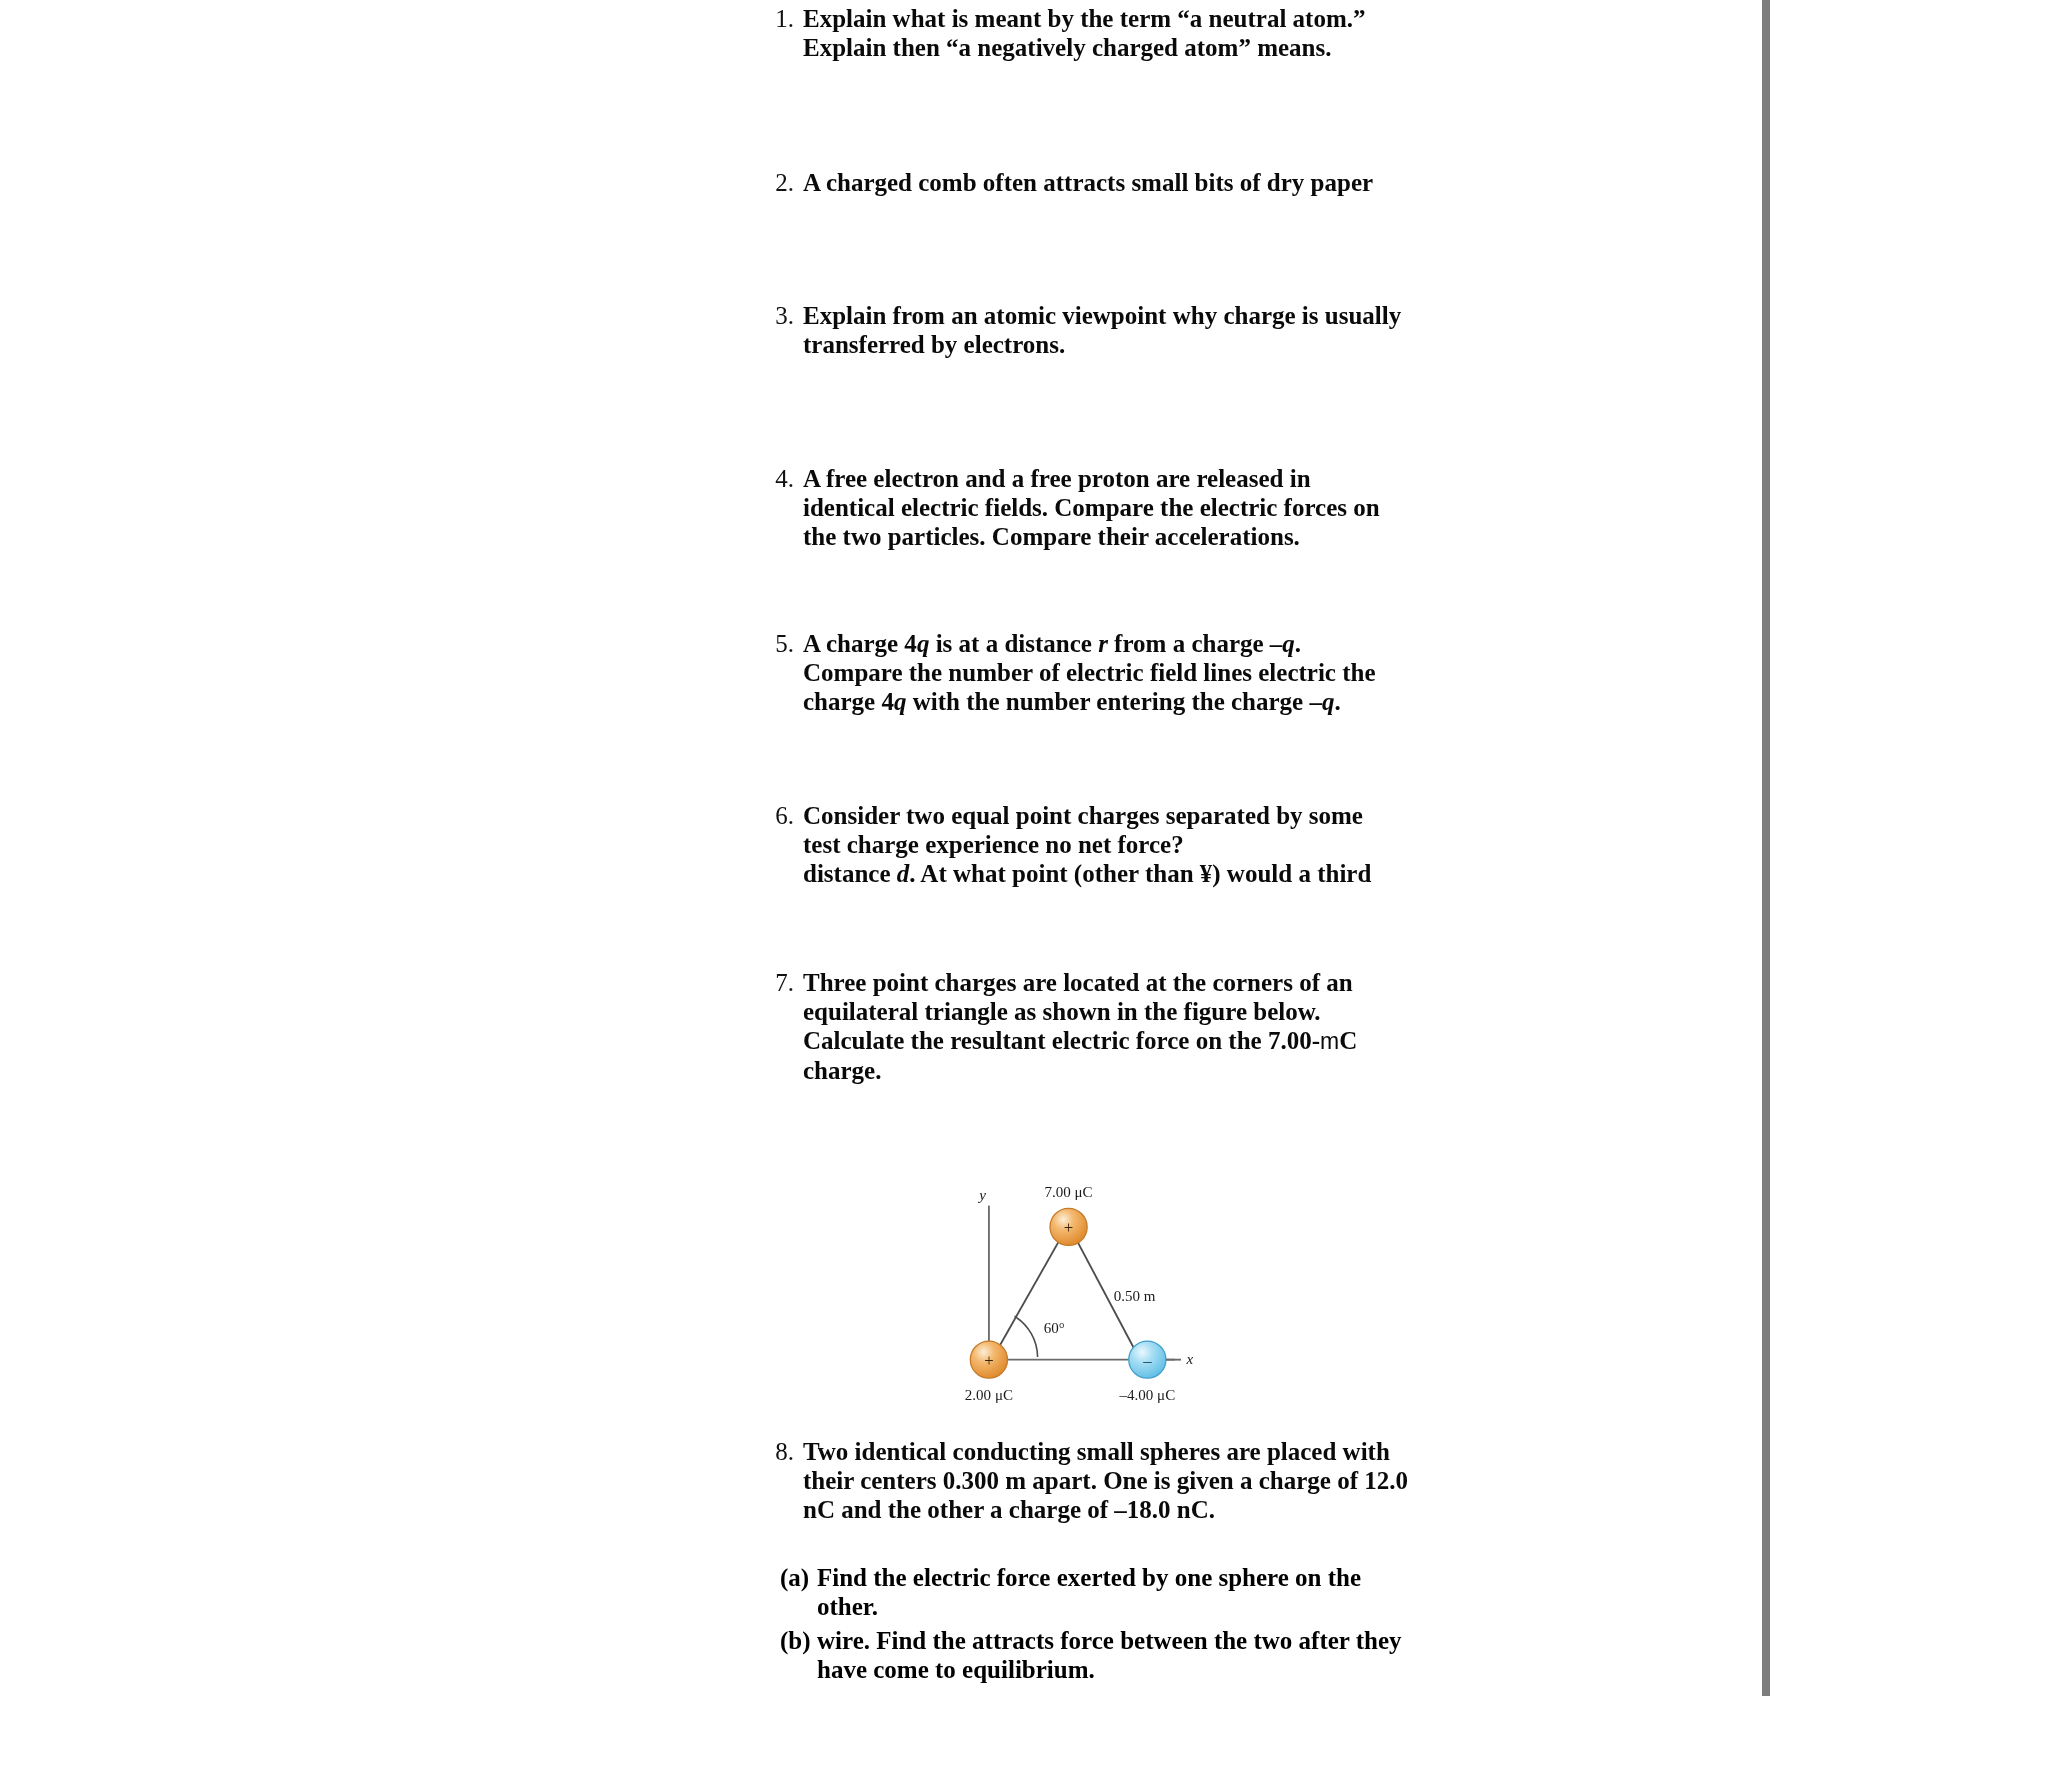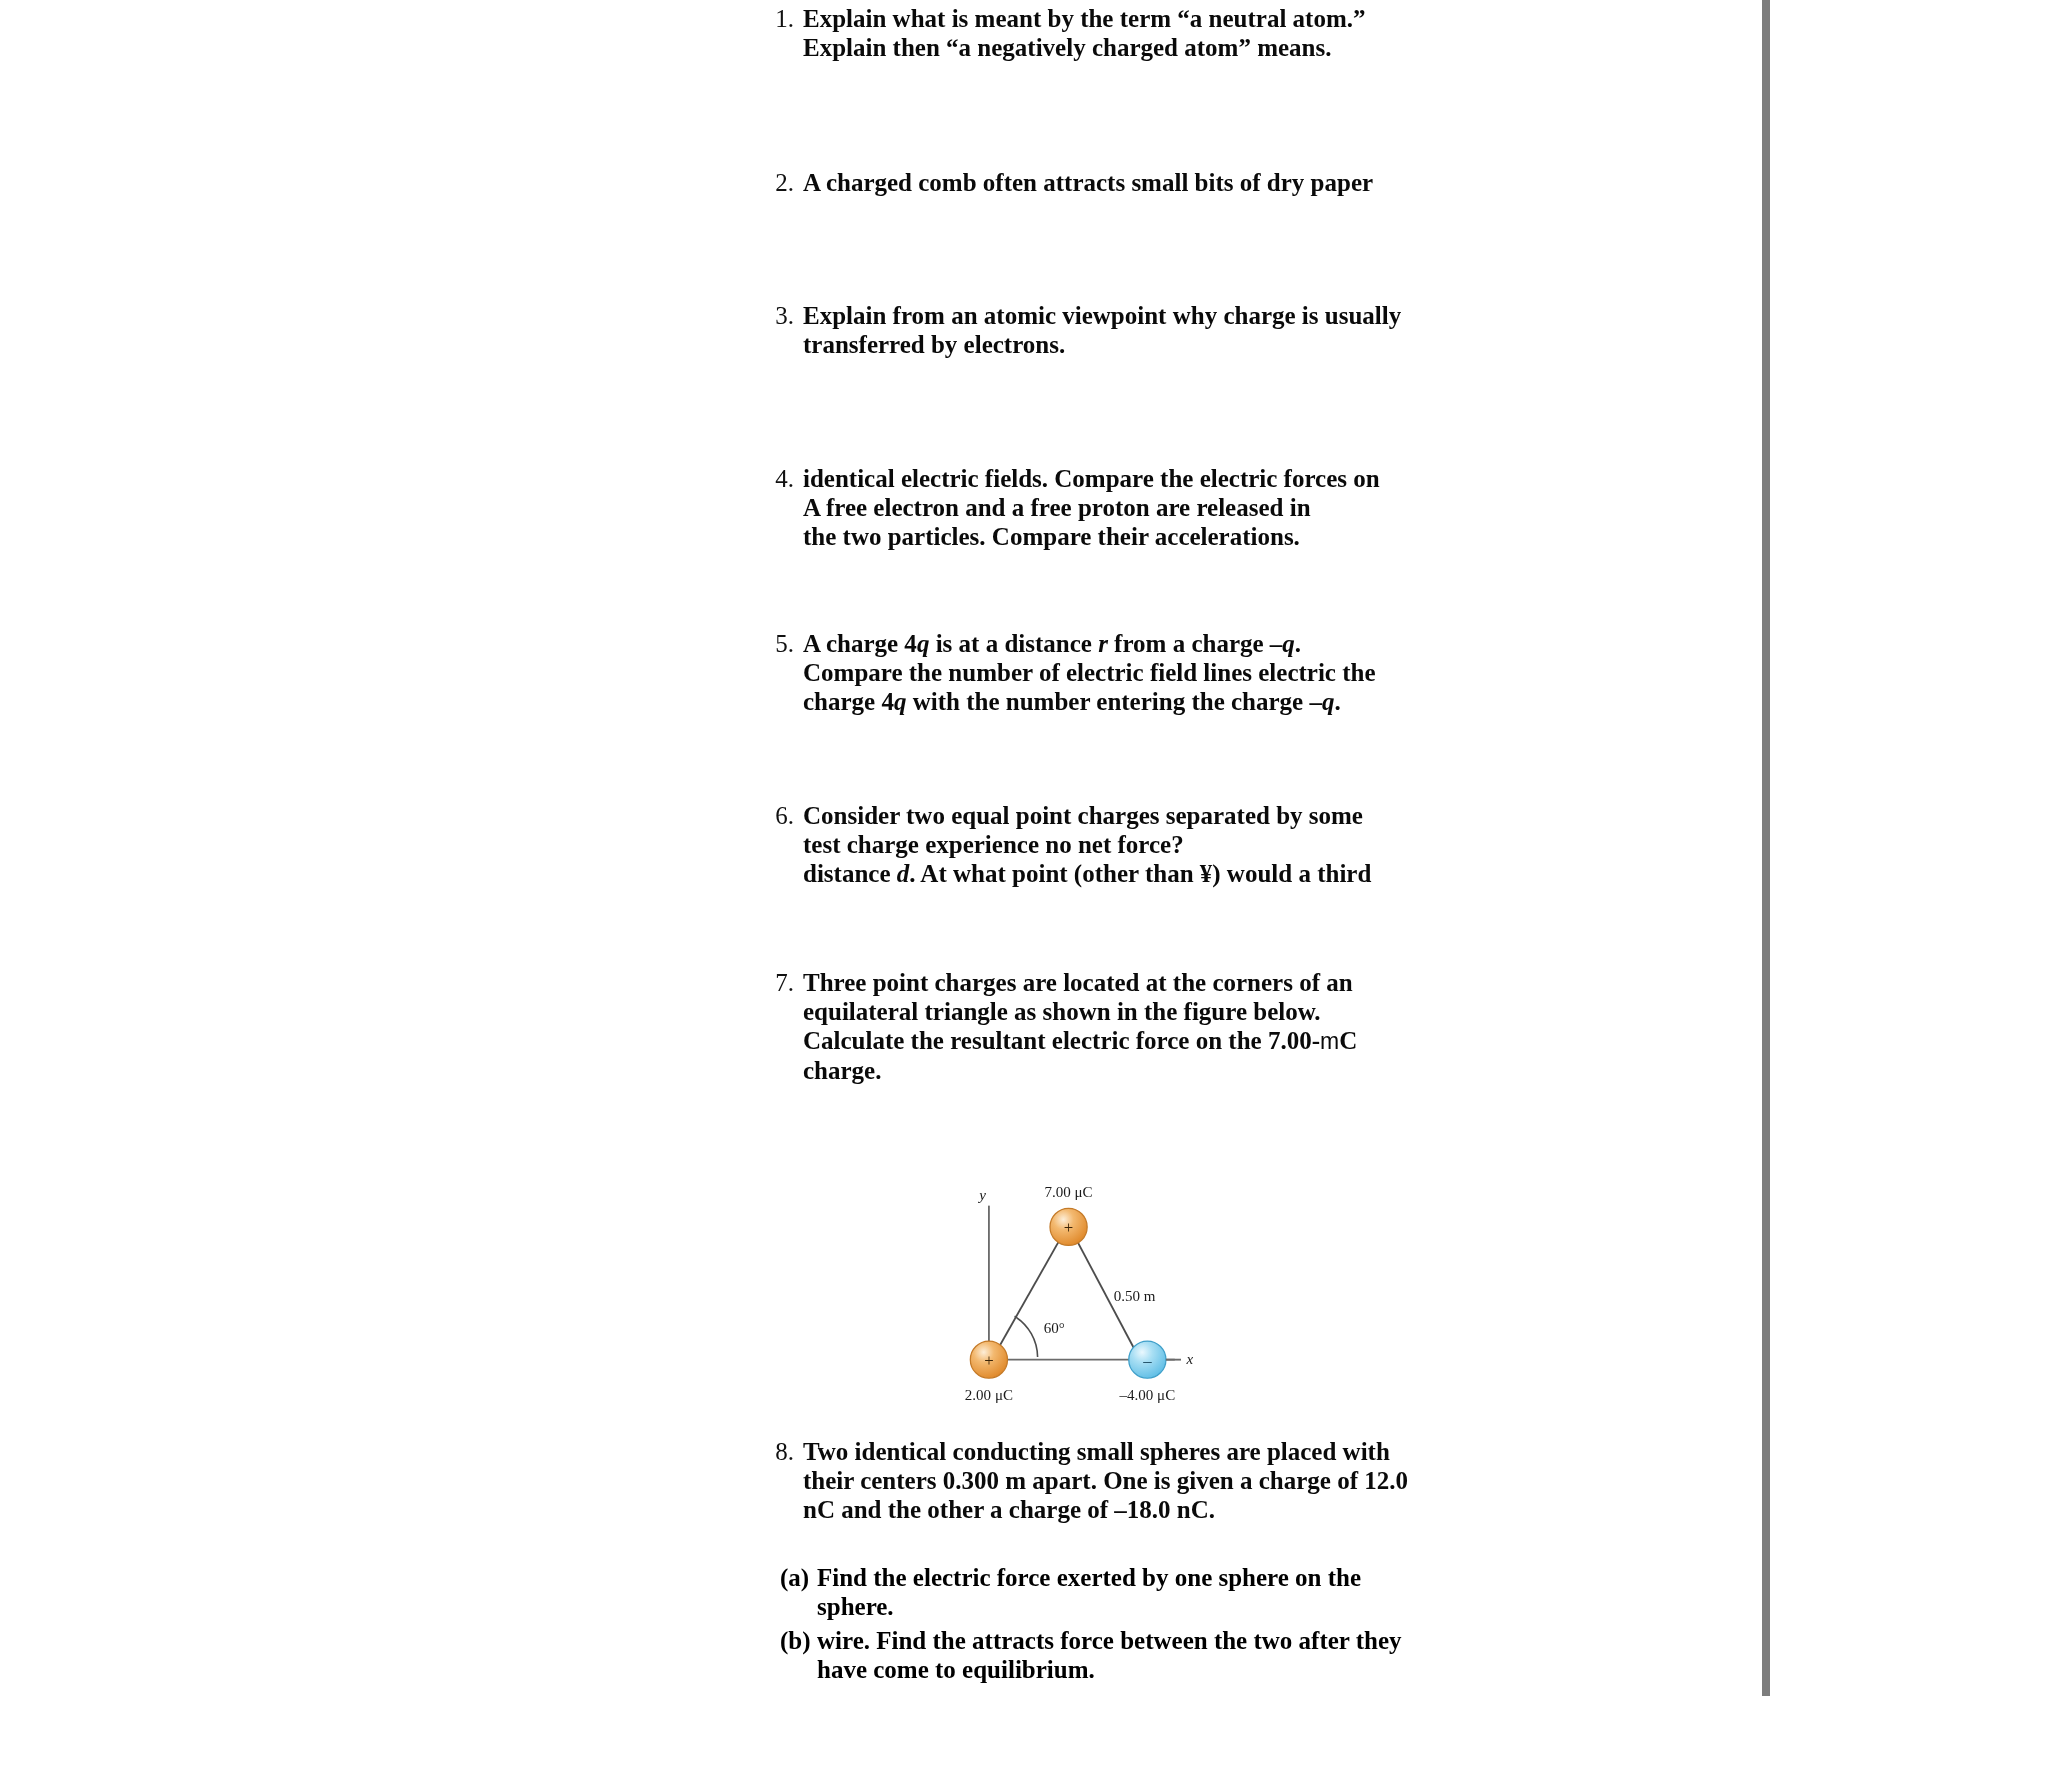--- a/index.html
+++ b/index.html
@@ -139,22 +139,22 @@
       <span class="q-num">3.</span>
       <span class="q-body">
         <span class="q-line">Explain from an atomic viewpoint why charge is usually</span>
         <span class="q-line">transferred by electrons.</span>
       </span>
     </div>
 
     <div class="q-item" style="margin-top:105px;">
       <span class="q-num">4.</span>
       <span class="q-body">
+        <span class="q-line">A free electron and a free proton are released in</span>
         <span class="q-line">identical electric fields. Compare the electric forces on</span>
-        <span class="q-line">A free electron and a free proton are released in</span>
         <span class="q-line">the two particles. Compare their accelerations.</span>
       </span>
     </div>
 
     <div class="q-item" style="margin-top:78px;">
       <span class="q-num">5.</span>
       <span class="q-body">
         <span class="q-line">A charge 4<span class="it">q</span> is at a distance <span class="it">r</span> from a charge –<span class="it">q</span>.</span>
         <span class="q-line">Compare the number of electric field lines electric the</span>
         <span class="q-line">charge 4<span class="it">q</span> with the number entering the charge –<span class="it">q</span>.</span>
@@ -186,21 +186,21 @@
         <span class="q-line">Two identical conducting small spheres are placed with</span>
         <span class="q-line">their centers 0.300 m apart. One is given a charge of 12.0</span>
         <span class="q-line">nC and the other a charge of –18.0 nC.</span>
       </span>
     </div>
 
     <div class="sub-item" style="margin-top:39px;">
       <span class="sub-label">(a)</span>
       <span class="q-body">
         <span class="q-line">Find the electric force exerted by one sphere on the</span>
-        <span class="q-line">sphere.</span>
+        <span class="q-line">other.</span>
       </span>
     </div>
 
     <div class="sub-item" style="margin-top:5.3px;">
       <span class="sub-label">(b)</span>
       <span class="q-body">
         <span class="q-line">wire. Find the attracts force between the two after they</span>
         <span class="q-line">have come to equilibrium.</span>
       </span>
     </div>

